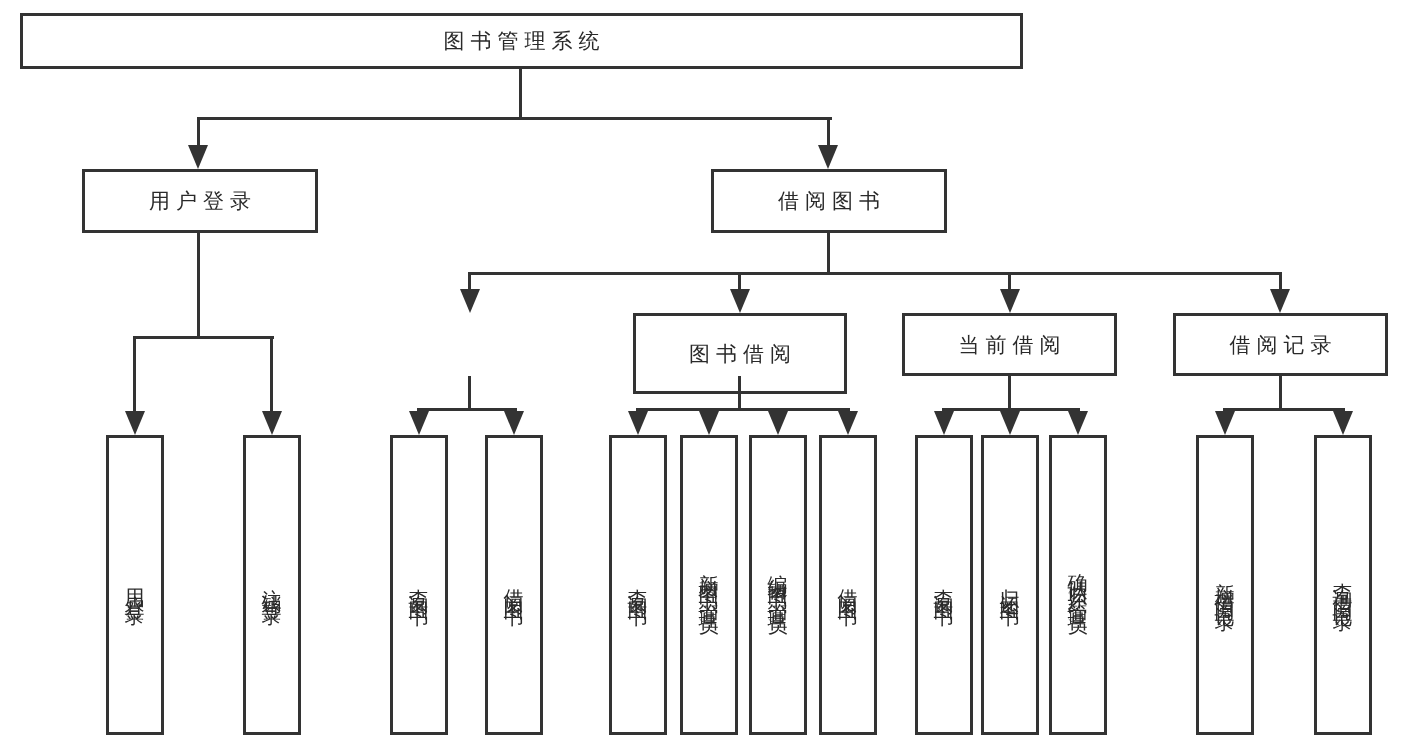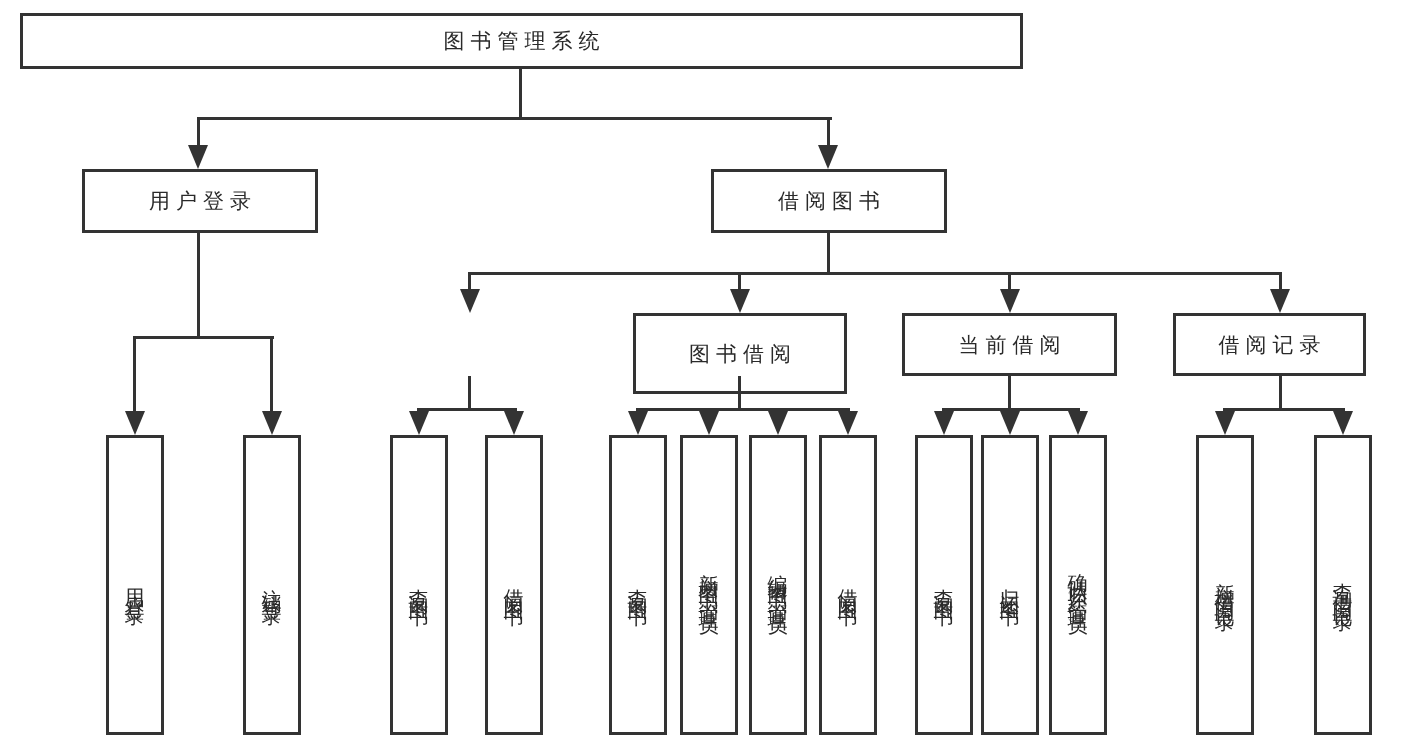--- a/index.html
+++ b/index.html
@@ -92,21 +92,21 @@
   <div class="arrow" style="left:460px; top:289px;"></div>
   <div class="vline" style="left:738px; top:275px; height:14px;"></div>
   <div class="arrow" style="left:730px; top:289px;"></div>
   <div class="vline" style="left:1008px; top:275px; height:14px;"></div>
   <div class="arrow" style="left:1000px; top:289px;"></div>
   <div class="vline" style="left:1279px; top:275px; height:14px;"></div>
   <div class="arrow" style="left:1270px; top:289px;"></div>
 
   <div class="hnode" style="left:633px; top:313px; width:214px; height:81px;">图书借阅</div>
   <div class="hnode" style="left:902px; top:313px; width:215px; height:63px;">当前借阅</div>
-  <div class="hnode" style="left:1173px; top:313px; width:193px; height:63px;">借阅记录</div>
+  <div class="hnode" style="left:1173px; top:313px; width:215px; height:63px;">借阅记录</div>
 
   <div class="vline" style="left:468px; top:376px; height:32px;"></div>
   <div class="hline" style="left:417px; top:408px; width:100px;"></div>
   <div class="arrow" style="left:409px; top:411px;"></div>
   <div class="arrow" style="left:504px; top:411px;"></div>
 
   <div class="vline" style="left:738px; top:376px; height:32px;"></div>
   <div class="hline" style="left:636px; top:408px; width:214px;"></div>
   <div class="arrow" style="left:628px; top:411px;"></div>
   <div class="arrow" style="left:699px; top:411px;"></div>

